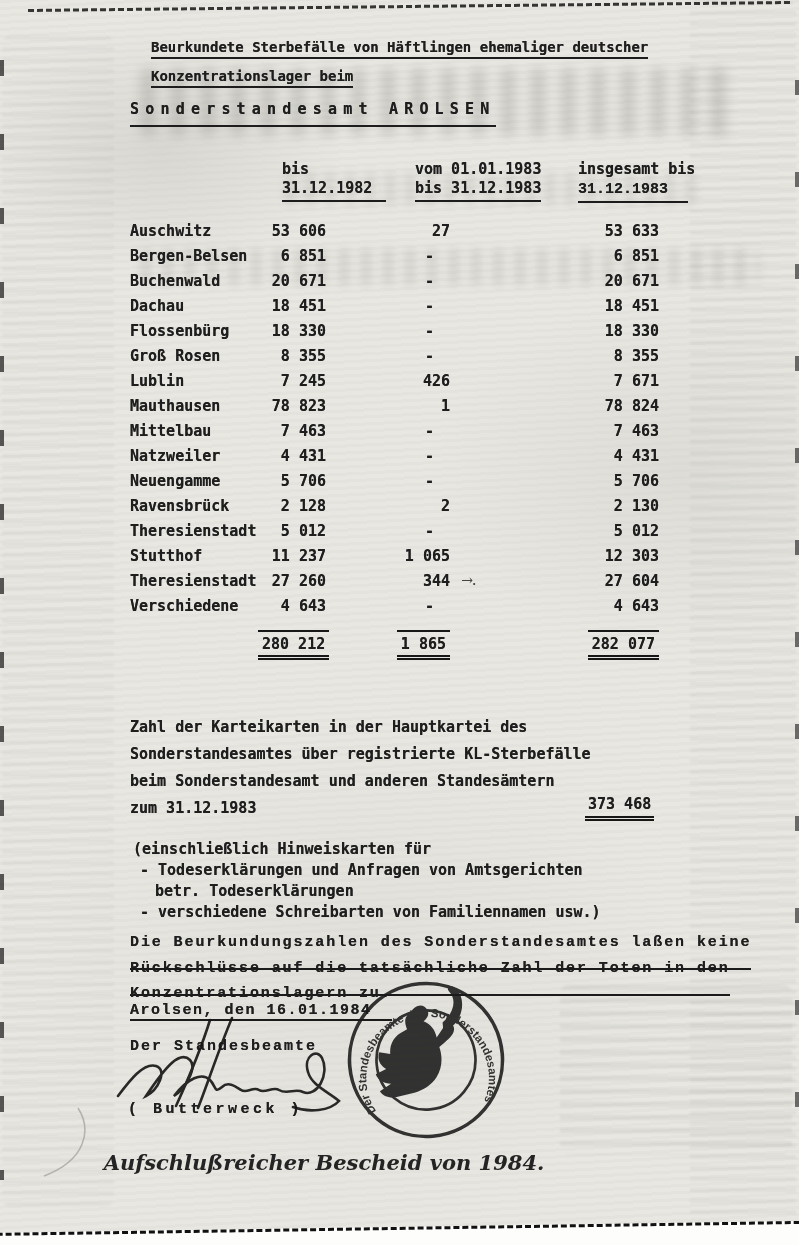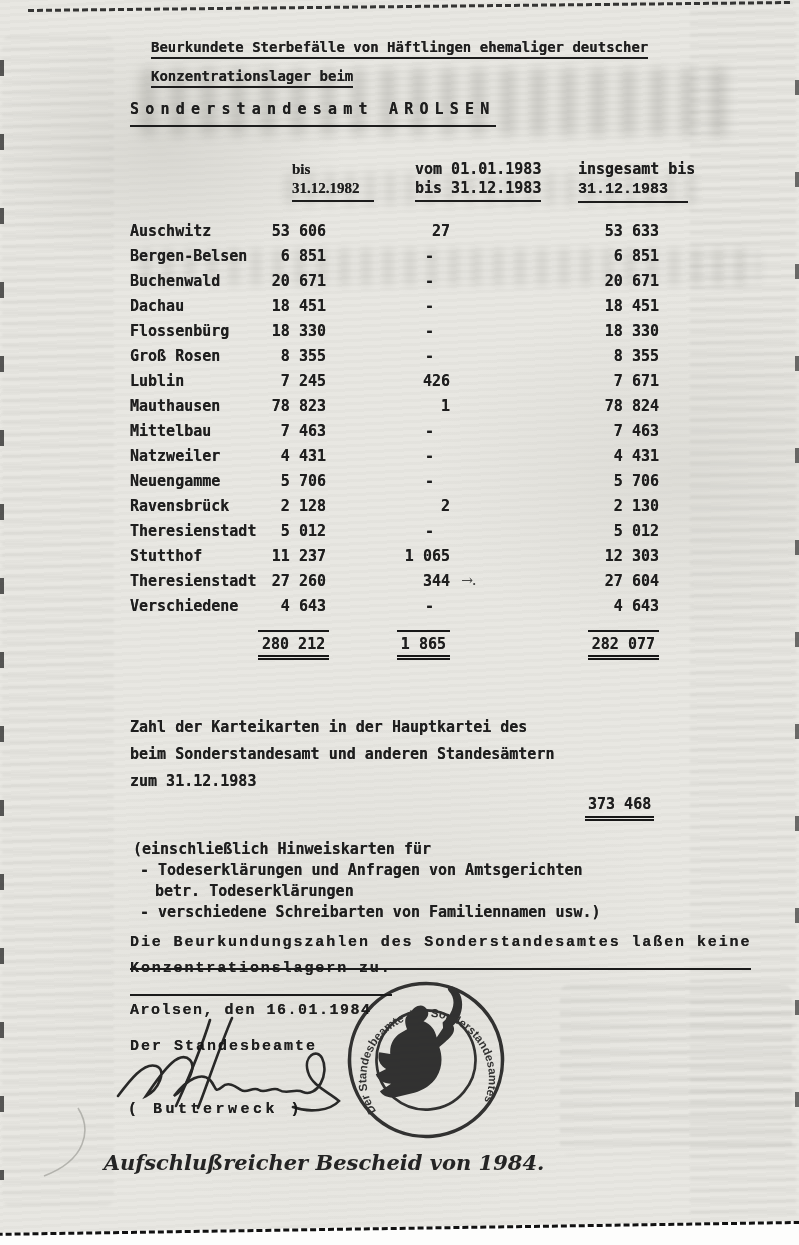--- a/index.html
+++ b/index.html
@@ -40,21 +40,21 @@
 
   
   .title{left:130px;top:33px;font-size:14px;font-weight:bold;line-height:29px;margin-left:21px;}
   .title .ul{border-bottom:2px solid #1d1d1d;padding-bottom:2px;}
   .office{left:130px;top:100px;font-size:15px;font-weight:bold;letter-spacing:6.2px;}
   .office .ul2{display:inline-block;border-bottom:2px solid #1d1d1d;padding-bottom:7px;}
 
   
   .th{position:absolute;top:160px;font-size:15px;font-weight:bold;line-height:19px;}
   .th .hu{display:inline-block;border-bottom:2px solid #1c1c1c;padding-bottom:2px;}
-  .th0{left:292px;font-family:Liberation Serif, serif;} .th0 .hu{padding-right:14px;}
+  .th0{left:282px;} .th0 .hu{padding-right:14px;}
   .th1{left:415px;}
   .th2{left:578px;} .th2 .hu{padding-right:20px;font-family:Liberation Mono, monospace;}
 
   
   .tbl{left:130px;top:222px;width:528px;font-size:15px;font-weight:bold;}
   .trow{display:grid;grid-template-columns:128px 68px 130px 203px;height:25px;align-items:baseline;}
   .cell{white-space:nowrap;}
   .c1,.c2,.c3{text-align:right;}
   .c2{padding-right:6px;position:relative;}
   .c2.dash{padding-right:22px;}
@@ -236,36 +236,38 @@
     <div class="trow">
       <div class="cell"></div>
       <div class="cell c1"><span class="tbox">280 212</span></div>
       <div class="cell c2"><span class="tbox">1 865</span></div>
       <div class="cell c3"><span class="tbox">282 077</span></div>
     </div>
   </div>
 
   <div class="abs kartei ink">
     <div>Zahl der Karteikarten in der Hauptkartei des</div>
+    <div>Sonderstandesamtes über registrierte KL-Sterbefälle</div>
     <div>beim Sonderstandesamt und anderen Standesämtern</div>
     <div>zum 31.12.1983</div>
   </div>
   <div class="abs kvalue ink">
     <span>373 468</span>
   </div>
 
   <div class="abs note ink">
     <div class="n0">(einschließlich Hinweiskarten für</div>
     <div class="n1">- Todeserklärungen und Anfragen von Amtsgerichten</div>
     <div class="n2">betr. Todeserklärungen</div>
     <div class="n3">- verschiedene Schreibarten von Familiennamen usw.)</div>
   </div>
 
   <div class="abs statement ink">
     <div><span class="ul">Die Beurkundungszahlen des Sonderstandesamtes laßen keine</span></div>
+    <div><span class="ul">Rückschlüsse auf die tatsächliche Zahl der Toten in den</span></div>
     <div><span class="ul">Konzentrationslagern zu.</span></div>
   </div>
 
   <div class="abs pdate ink">Arolsen, den 16.01.1984</div>
   <div class="abs stitle ink">Der Standesbeamte</div>
   <div class="abs sname ink">( Butterweck )</div>
 
   <svg class="abs sig" viewBox="0 0 272 100">
     <g fill="none" stroke="#141414" stroke-width="2.6" stroke-linecap="round" opacity=".9">
       <path d="M96,4 C88,30 72,68 62,90"></path>

